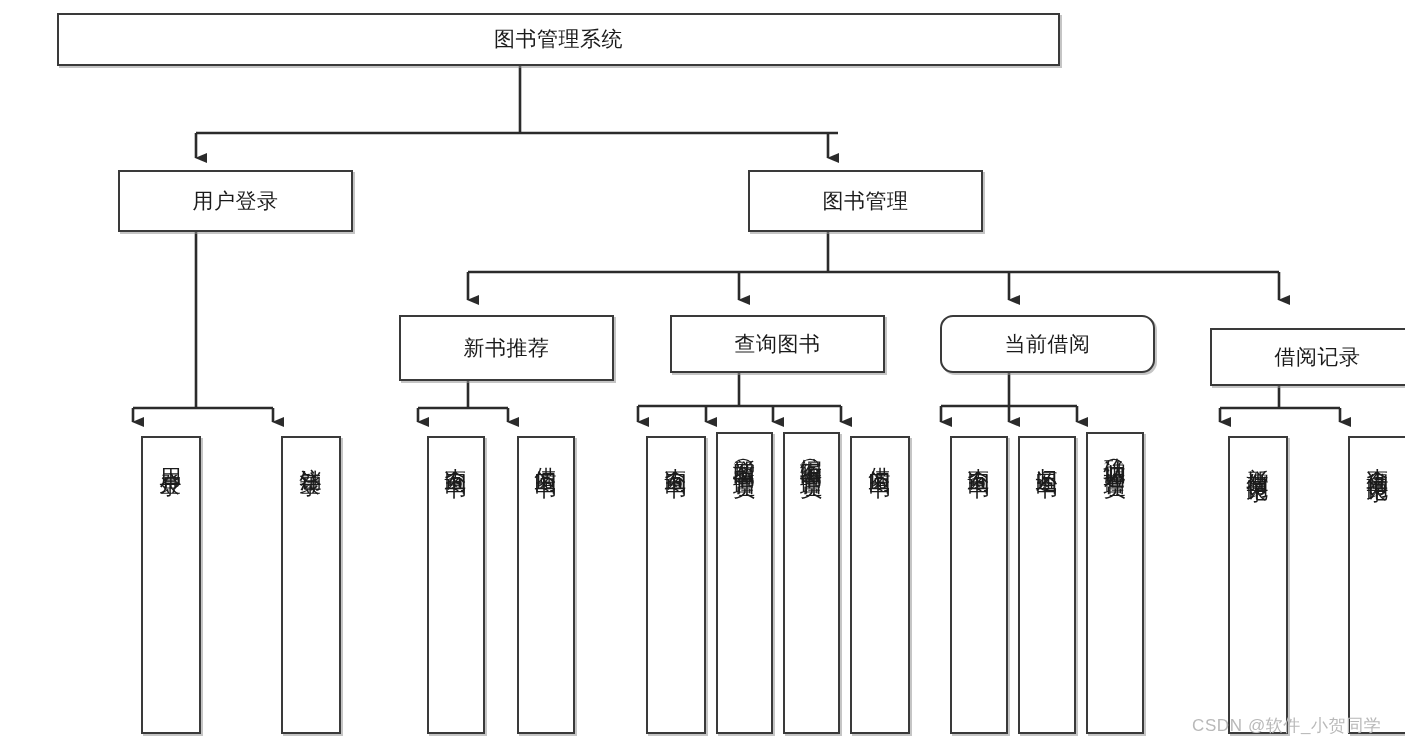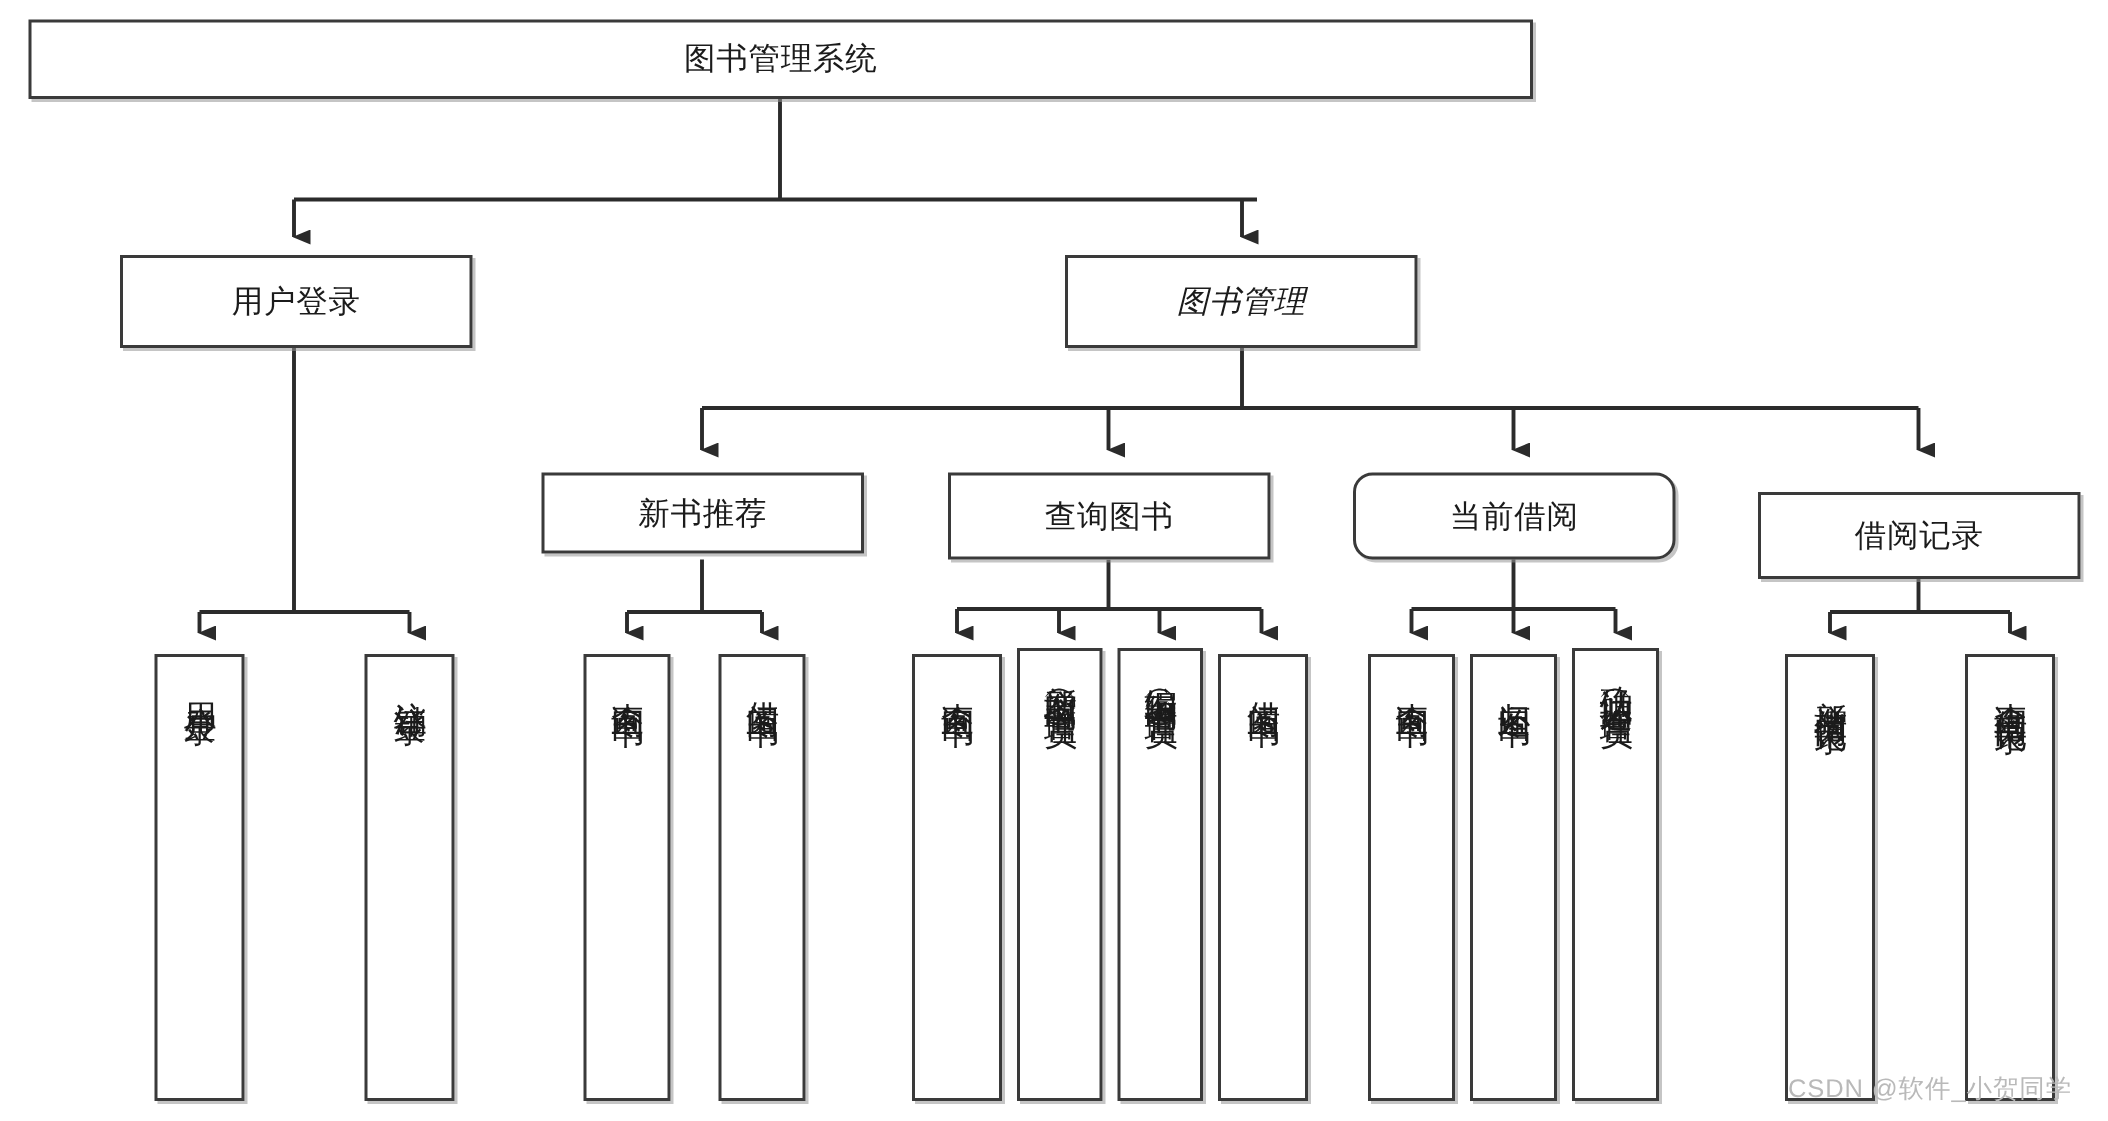--- a/index.html
+++ b/index.html
@@ -13,20 +13,21 @@
 
   .node{
     position:absolute;
     box-sizing:border-box;
     background:#ffffff;
     border:2.5px solid #3a3a3a;
     display:flex;
     align-items:center;
     justify-content:center;
     box-shadow:2px 2px 0 rgba(150,150,150,.55);
+    margin-left:38px;
   }
   .node .lbl{
     color:#1b1b1b;
     font-size:21px;
     line-height:1.15;
     letter-spacing:.5px;
     white-space:nowrap;
   }
   
   .leaf{
@@ -112,25 +113,25 @@
   </svg>
 
   <div class="node" style="left:19px;top:13px;width:1003px;height:53px;">
     <span class="lbl">图书管理系统</span>
   </div>
 
   <div class="node" style="left:80px;top:170px;width:235px;height:62px;">
     <span class="lbl">用户登录</span>
   </div>
 
-  <div class="node" style="left:710px;top:170px;width:235px;height:62px;font-style:italic;">
+  <div class="node" style="left:710px;top:170px;width:235px;height:62px;">
     <span class="lbl">图书管理</span>
   </div>
 
-  <div class="node" style="left:361px;top:315px;width:215px;height:54px;">
+  <div class="node" style="left:361px;top:315px;width:215px;height:66px;">
     <span class="lbl">新书推荐</span>
   </div>
 
   <div class="node" style="left:632px;top:315px;width:215px;height:58px;">
     <span class="lbl">查询图书</span>
   </div>
 
   <div class="node" style="left:902px;top:315px;width:215px;height:58px;border-radius:13px;">
     <span class="lbl">当前借阅</span>
   </div>

